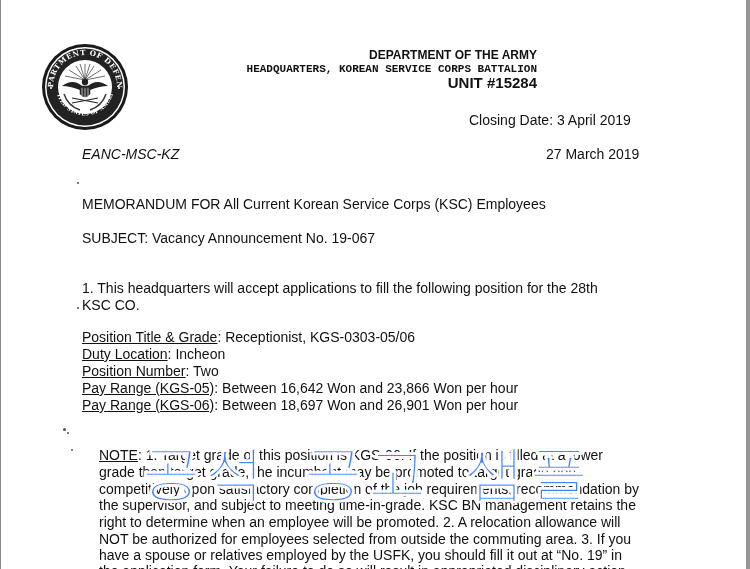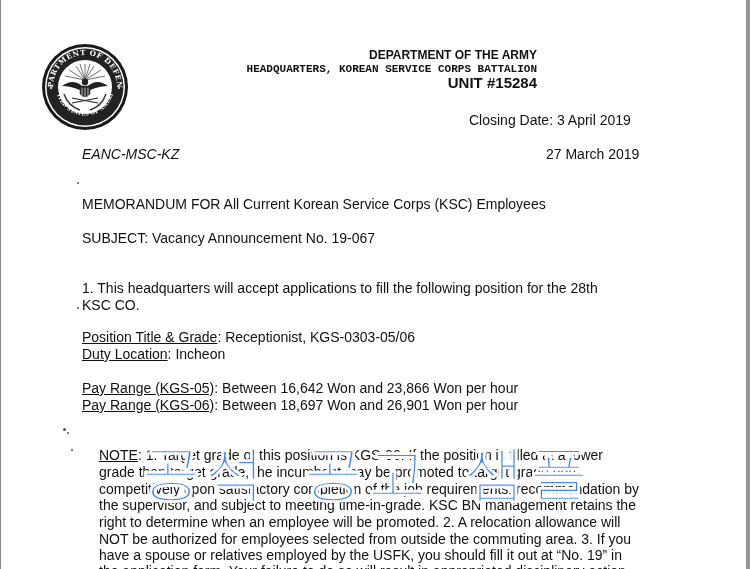--- a/index.html
+++ b/index.html
@@ -120,20 +120,23 @@
   <div class="txt subject">SUBJECT:  Vacancy Announcement No. 19-067</div>
   <div class="txt para1">1.  This headquarters will accept applications to fill the following position for the 28th</div>
   <div class="txt para1b">KSC CO.</div>
 
   <div class="txt field" style="top:329px;">
     <span class="u">Position Title &amp; Grade</span><span>:  Receptionist, KGS-0303-05/06</span>
   </div>
   <div class="txt field" style="top:346px;">
     <span class="u">Duty Location</span><span>:  Incheon</span>
   </div>
+  <div class="txt field" style="top:363px;">
+    <span class="u">Position Number</span><span>:  Two</span>
+  </div>
   <div class="txt field" style="top:380px;">
     <span class="u">Pay Range (KGS-05)</span><span>:  Between 16,642 Won and 23,866 Won per hour</span>
   </div>
   <div class="txt field" style="top:397px;">
     <span class="u">Pay Range (KGS-06)</span><span>:  Between 18,697 Won and 26,901 Won per hour</span>
   </div>
 
   <div class="txt note-line" style="top:447px;">
     <span class="u">NOTE</span><span>:  1.  Target grade of this position is KGS-06.  If the position is filled at a lower</span>
   </div>

